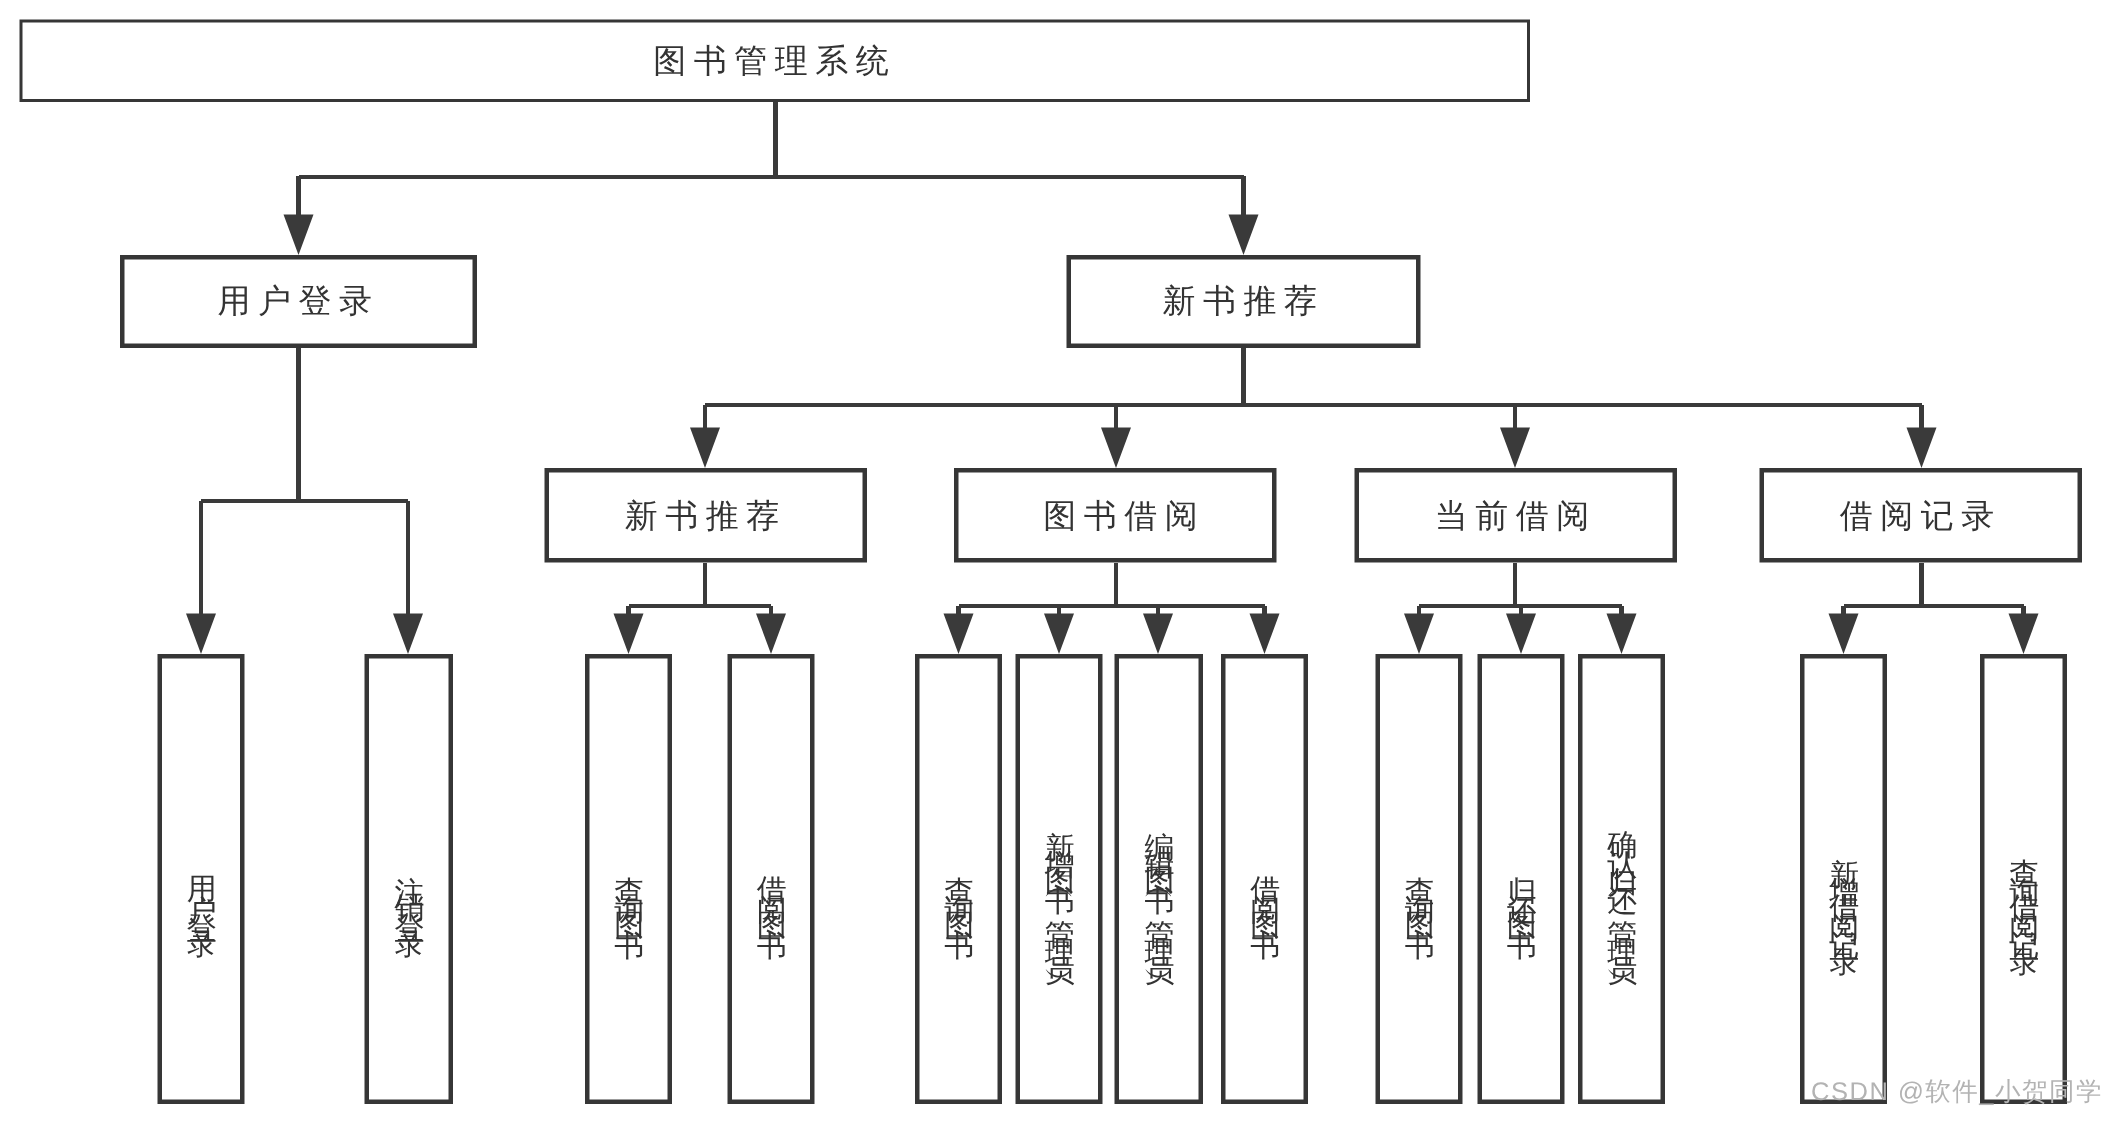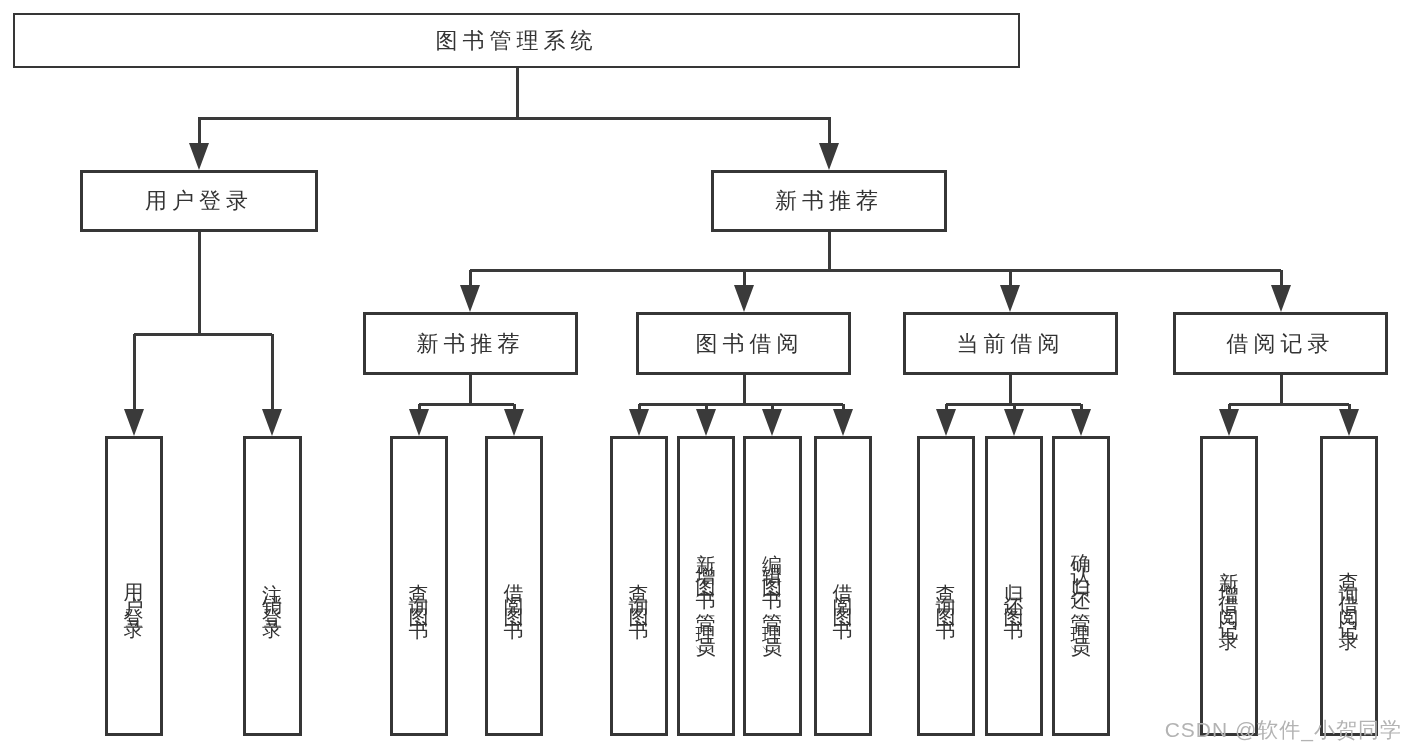--- a/index.html
+++ b/index.html
@@ -37,21 +37,21 @@
     font-size:20px;
     letter-spacing:12px;
     margin-bottom:-12px;
     line-height:1;
     white-space:nowrap;
   }
   .watermark{
     position:absolute;
     top:716px;
     right:3px;
-    font-size:21px;
+    font-size:17px;
     letter-spacing:1px;
     color:#b3b3b3;
     z-index:5;
     white-space:nowrap;
   }
 </style>
 </head>
 <body>
 
 <div id="canvas">

